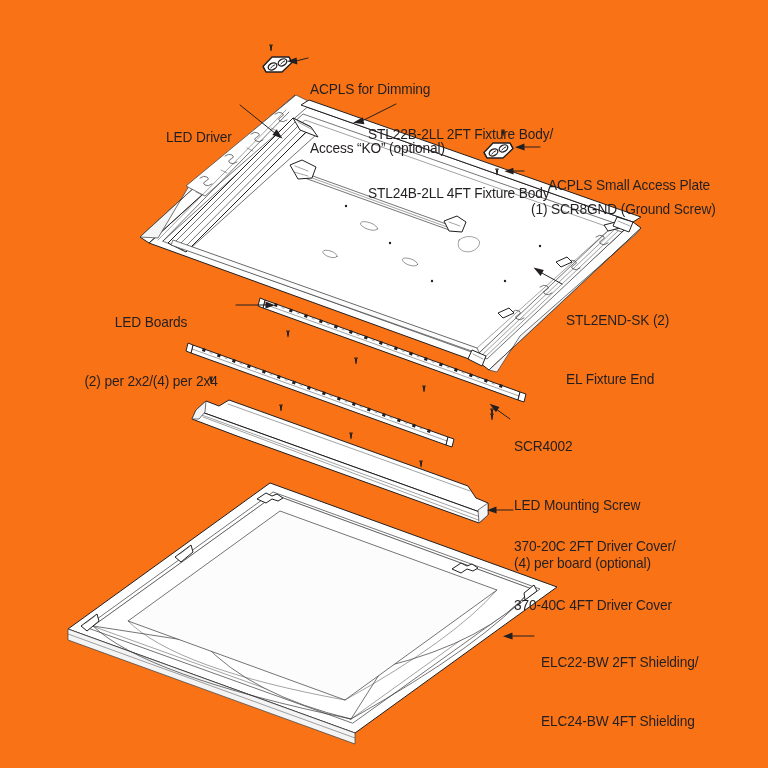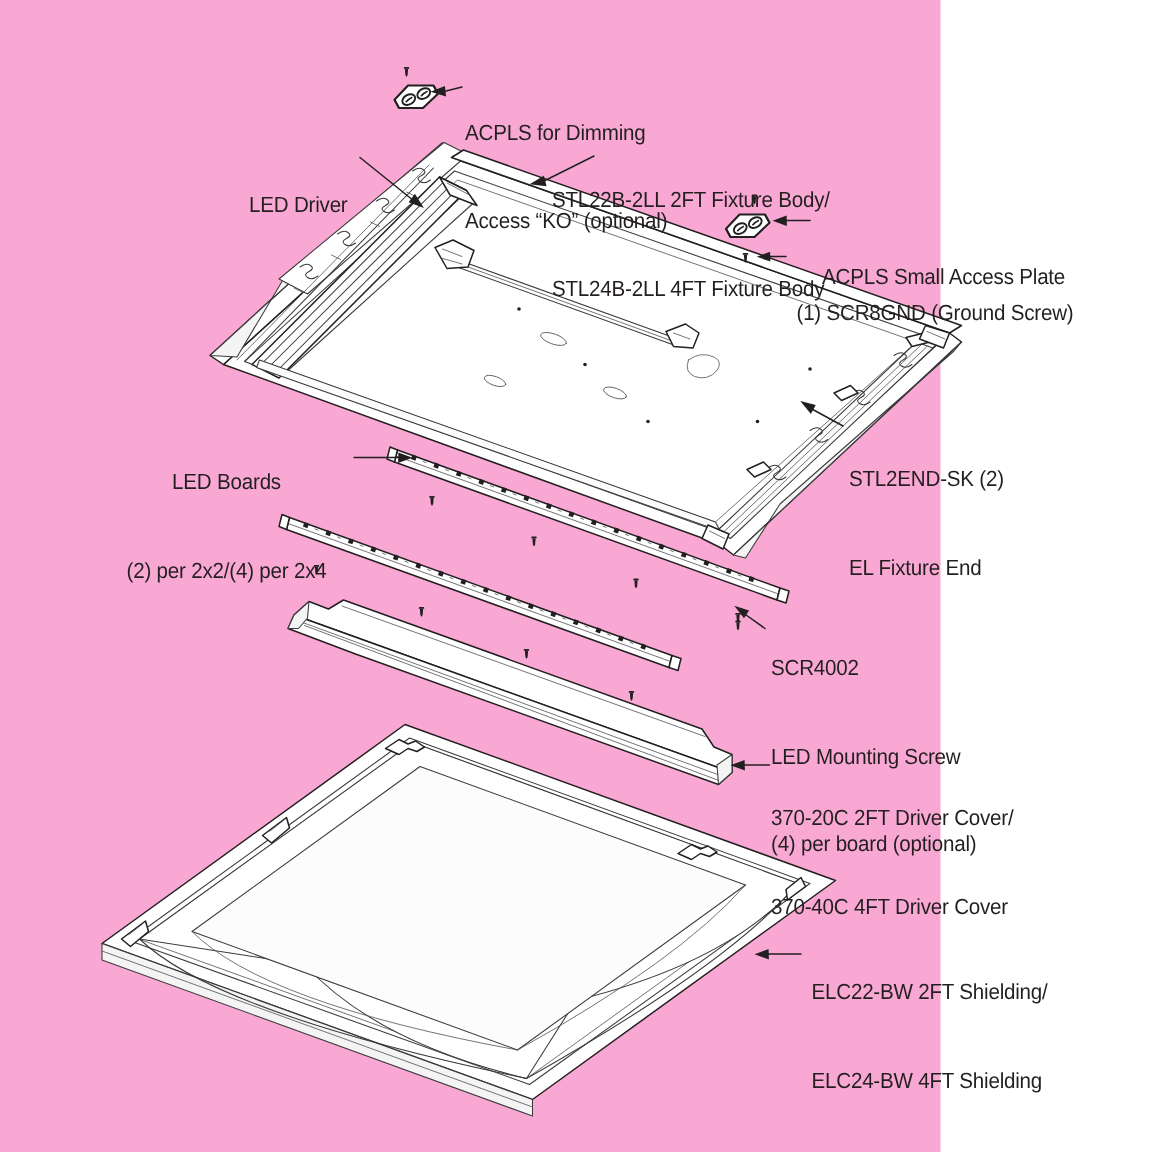--- a/index.html
+++ b/index.html
@@ -9,23 +9,23 @@
     background: #ffffff;
   }
   body {
     width: 768px;
     height: 768px;
     overflow: hidden;
     font-family: "Liberation Sans", sans-serif;
   }
   #diagram-root {
     position: relative;
-    width: 627px;
+    width: 768px;
     height: 768px;
-    background: #f9a8d4;
+    background: #f97316;
   }
   svg#scene {
     position: absolute;
     top: 0;
     left: 0;
     width: 768px;
     height: 768px;
     display: block;
   }
   .ln-thin {

